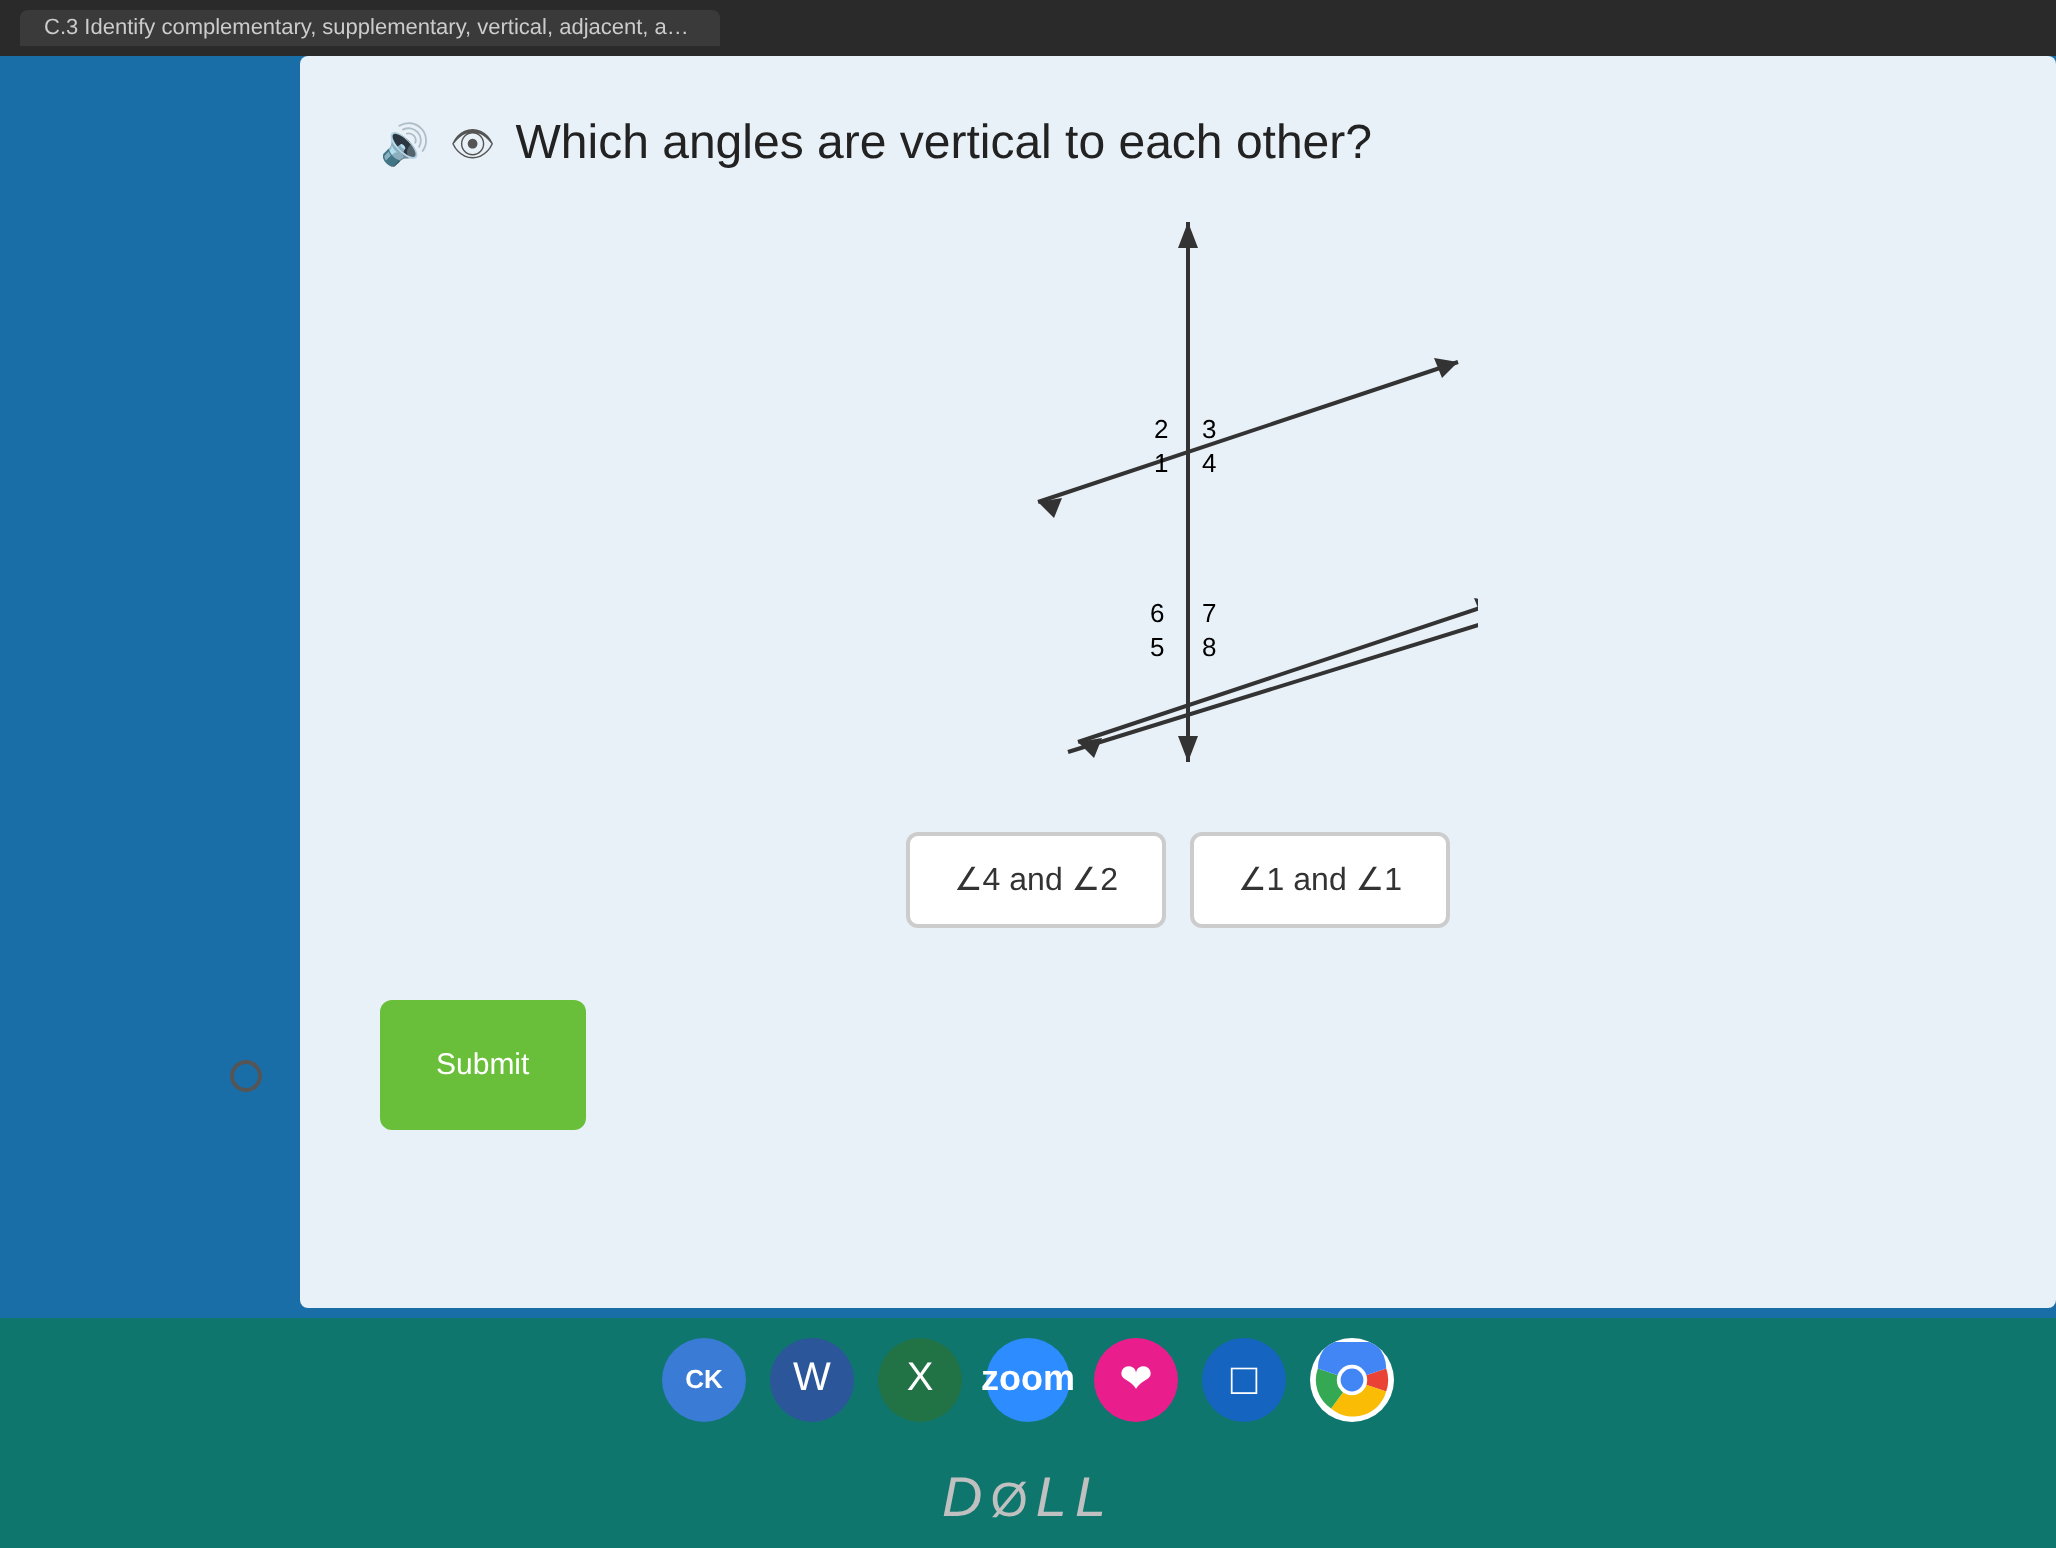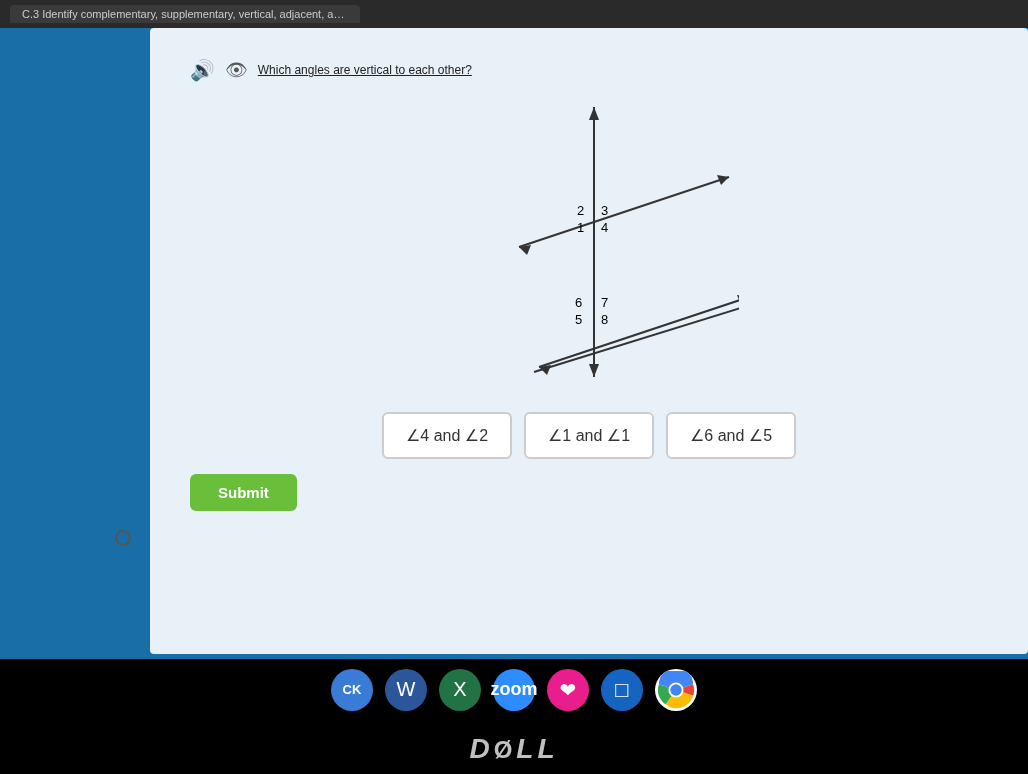--- a/index.html
+++ b/index.html
@@ -60,45 +60,44 @@
       margin-bottom: 20px;
     }
 
     .audio-icon {
       color: #333;
       font-size: 20px;
       cursor: pointer;
     }
 
     .question-text {
-      font-size: 12px;
+      font-size: 24px;
       color: #222;
       font-weight: normal;
-      text-decoration: underline;
     }
 
     
     .diagram-container {
       width: 300px;
       height: 280px;
       position: relative;
       margin: 10px auto 30px auto;
     }
 
     .diagram-svg {
       width: 100%;
       height: 100%;
     }
 
     
     .answer-choices {
       display: flex;
       gap: 12px;
       justify-content: center;
-      margin-bottom: 15px;
+      margin-bottom: 36px;
       flex-wrap: wrap;
     }
 
     .answer-btn {
       background: white;
       border: 2px solid #ccc;
       border-radius: 6px;
       padding: 12px 20px;
       font-size: 16px;
       color: #333;
@@ -107,24 +106,24 @@
       text-align: center;
       transition: border-color 0.2s;
     }
 
     
     .submit-btn {
       background: #6abf3a;
       color: white;
       border: none;
       border-radius: 6px;
-      padding: 10px 28px;
+      padding: 24px 28px;
       font-size: 15px;
       cursor: pointer;
-      font-weight: bold;
+      font-weight: normal;
     }
 
     
     .left-circle {
       position: absolute;
       left: 115px;
       top: 530px;
       width: 16px;
       height: 16px;
       border-radius: 50%;
@@ -132,21 +131,21 @@
       background: transparent;
     }
 
     
     .taskbar {
       position: absolute;
       bottom: 0;
       left: 0;
       right: 0;
       height: 115px;
-      background: #000000;
+      background: #0f766e;
       display: flex;
       flex-direction: column;
       align-items: center;
       justify-content: center;
       gap: 22px;
     }
 
     .taskbar-icons {
       display: flex;
       gap: 12px;
@@ -167,21 +166,21 @@
     .icon-ck { background: #3a7bd5; color: white; font-size: 13px; font-weight: bold; }
     .icon-word { background: #2b579a; color: white; font-size: 16px; }
     .icon-excel { background: #217346; color: white; font-size: 16px; }
     .icon-zoom { background: #2d8cff; color: white; font-size: 18px; font-weight: bold; }
     .icon-pink { background: #e91e8c; color: white; font-size: 16px; }
     .icon-blue { background: #1565c0; color: white; font-size: 16px; }
 
     .dell-logo {
       color: #c0c0c0;
       font-size: 28px;
-      font-weight: bold;
+      font-weight: normal;
       letter-spacing: 4px;
       font-style: italic;
       text-align: center;
     }
 
     .angle-label {
       font-size: 13px;
       font-family: Arial, sans-serif;
     }
   </style>
@@ -236,21 +235,20 @@
         <text x="162" y="205" class="angle-label">7</text>
         <text x="136" y="222" class="angle-label">5</text>
         <text x="162" y="222" class="angle-label">8</text>
       </svg>
     </div>
 
     
     <div class="answer-choices">
       <button class="answer-btn">∠4 and ∠2</button>
       <button class="answer-btn">∠1 and ∠1</button>
-      <button class="answer-btn">∠6 and ∠5</button>
     </div>
 
     
     <button class="submit-btn">Submit</button>
 
   </div>
 
   <div class="left-circle"></div>
 
   <div class="taskbar">

